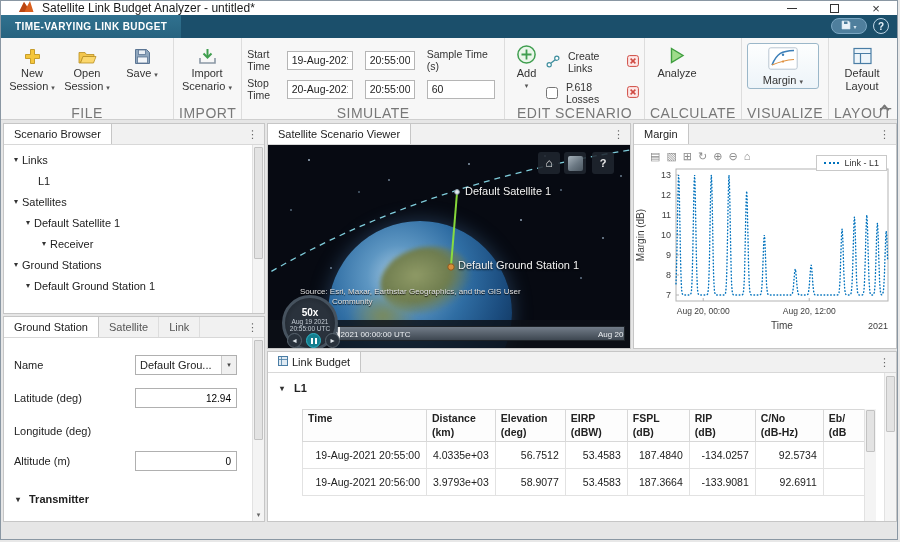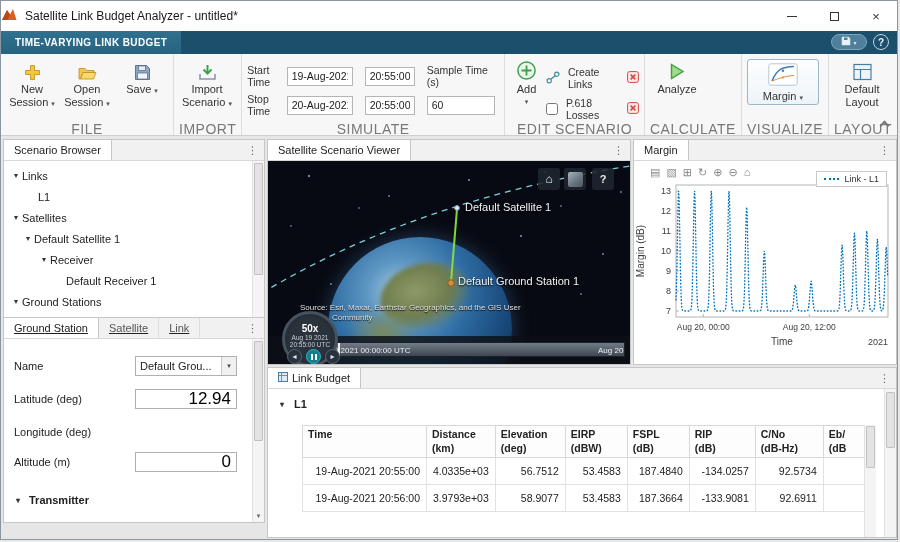--- a/index.html
+++ b/index.html
@@ -1,21 +1,21 @@
 <!DOCTYPE html>
 <html><head>
 <meta charset="utf-8">
 <style>
   * { box-sizing: border-box; margin: 0; padding: 0; }
   html,body { width: 900px; height: 542px; overflow: hidden; }
   body { font-family: "Liberation Sans", sans-serif; font-size: 12px; color: #222; background: #e8e8e8; }
   .app { width: 898px; height: 540px; border: 1px solid #8a97a3; position: relative; background: #e6e6e6; }
 
   
-  .titlebar { height: 30px; background: #fff; display: flex; align-items: center; padding-left: 0; gap: 8px; }
+  .titlebar { height: 14px; background: #fff; display: flex; align-items: center; padding-left: 17px; gap: 8px; }
   .titlebar .title { font-size: 12px; color: #1a1a1a; }
   .win-controls { margin-left: auto; height: 100%; display: flex; }
   .win-btn { width: 42px; display: flex; align-items: center; justify-content: center; color: #333; font-size: 13px; cursor: pointer; }
   .glyph-min { display: inline-block; width: 10px; border-bottom: 1px solid #333; height: 1px; }
   .glyph-max { display: inline-block; width: 9px; height: 9px; border: 1px solid #333; }
 
   
   .tabstrip { height: 23px; background: #1b4f6b; position: relative; display: flex; }
   .ribbon-tab { height: 100%; padding: 0 14px; display: flex; align-items: center; background: linear-gradient(#30718f,#27637f); color: #fff; font-size: 10px; font-weight: bold; letter-spacing: .4px; cursor: pointer; }
   .tabstrip-right { position: absolute; right: 8px; top: 3px; display: flex; gap: 6px; align-items: center; }
@@ -53,21 +53,21 @@
   .tree { position: relative; height: calc(100% - 21px); overflow: hidden; padding-top: 4px; }
   .tree-row { height: 21px; display: flex; align-items: center; font-size: 11px; color: #1c1c1c; cursor: pointer; white-space: nowrap; }
   .exp { width: 12px; font-size: 8px; color: #333; text-align: center; flex-shrink: 0; }
   .vscroll { position: absolute; top: 0; right: 0; bottom: 0; width: 12px; background: #f4f4f4; border-left: 1px solid #e2e2e2; }
   .vthumb { position: absolute; left: 1px; right: 1px; border: 1px solid #c2c2c2; background: #e3e3e3; border-radius: 1px; cursor: pointer; }
   .scroll-arrow { position: absolute; left: 0; right: 0; bottom: 0; height: 12px; display: flex; align-items: center; justify-content: center; font-size: 7px; color: #666; cursor: pointer; }
 
   
   .props-body { position: relative; height: calc(100% - 21px); font-size: 11px; overflow: hidden; }
   .prop-label { position: absolute; left: 10px; color: #222; }
-  .prop-input { position: absolute; left: 131px; width: 102px; height: 20px; border: 1px solid #b0b0b0; background: #fff; font-size: 17px; text-align: right; padding: 0 5px; font-family: "Liberation Sans", sans-serif; }
+  .prop-input { position: absolute; left: 131px; width: 102px; height: 20px; border: 1px solid #b0b0b0; background: #fff; font-size: 10px; text-align: right; padding: 0 5px; font-family: "Liberation Sans", sans-serif; }
   .combo { position: absolute; left: 131px; width: 102px; height: 20px; border: 1px solid #b0b0b0; background: #fff; display: flex; cursor: pointer; }
   .combo-text { flex: 1; font-size: 11px; padding: 3px 4px 0; white-space: nowrap; overflow: hidden; }
   .combo-btn { width: 15px; border-left: 1px solid #c9c9c9; background: #f0f0f0; display: flex; align-items: center; justify-content: center; font-size: 7px; color: #444; }
   .section-row { position: absolute; left: 8px; display: flex; gap: 5px; align-items: center; font-weight: bold; cursor: pointer; }
 
   
   .viewer-body { position: relative; height: calc(100% - 21px); background: #070a12; overflow: hidden; cursor: crosshair; }
   .stars { position: absolute; top: 0; left: 0; width: 2px; height: 2px; border-radius: 50%;
     box-shadow: 40px 14px #9fb2c5, 120px 34px #6e7f92, 200px 18px #8a9cae, 292px 44px #5d6e80, 334px 92px #7e90a2, 22px 64px #56687a, 252px 74px #90a2b4, 312px 132px #64768a, 62px 122px #708294, 152px 152px #5a6c7e, 232px 162px #8496a8, 352px 30px #6a7c8e, 90px 46px #4e6072, 276px 10px #7a8c9e; }
   .earth { position: absolute; left: 60px; top: 76px; width: 184px; height: 184px; border-radius: 50%;
@@ -327,38 +327,35 @@
             <span>Satellites</span>
           </div>
         <div class="tree-row" style="padding-left:18px">
             <span class="exp">▾</span>
             <span>Default Satellite 1</span>
           </div>
         <div class="tree-row" style="padding-left:34px">
             <span class="exp">▾</span>
             <span>Receiver</span>
           </div>
-        <div class="tree-row" style="padding-left:62px">
-            <span>Default Receiver 1</span>
-          </div>
         <div class="tree-row" style="padding-left:6px">
             <span class="exp">▾</span>
             <span>Ground Stations</span>
           </div>
         <div class="tree-row" style="padding-left:18px">
             <span class="exp">▾</span>
             <span>Default Ground Station 1</span>
           </div>
         <div class="vscroll">
             <div class="vthumb" style="top:2px; height:112px;"></div>
           </div>
       </div>
     </div>
 
-    <div class="panel" style="left:2px; top:181px; width:262px; height:206px;text-decoration:underline;">
+    <div class="panel" style="left:2px; top:196px; width:262px; height:206px;">
       <div class="panel-header">
         <div class="panel-tab active">
             <span>Ground Station</span>
           </div>
         <div class="panel-tab">
             <span>Satellite</span>
           </div>
         <div class="panel-tab">
             <span>Link</span>
           </div>

